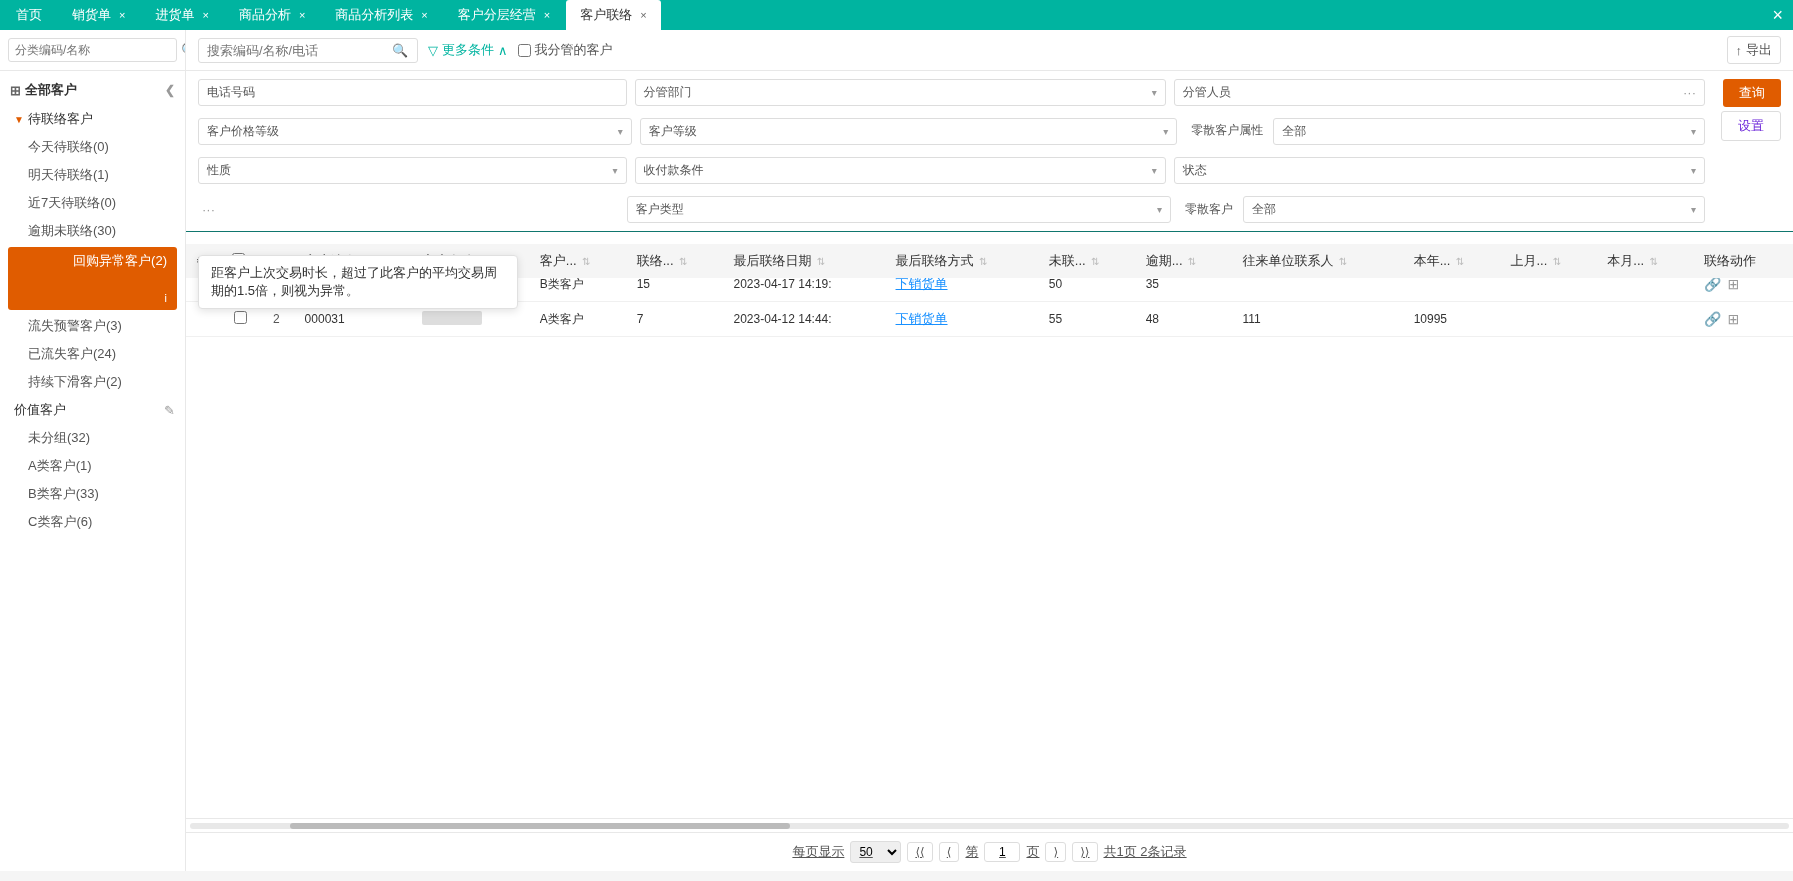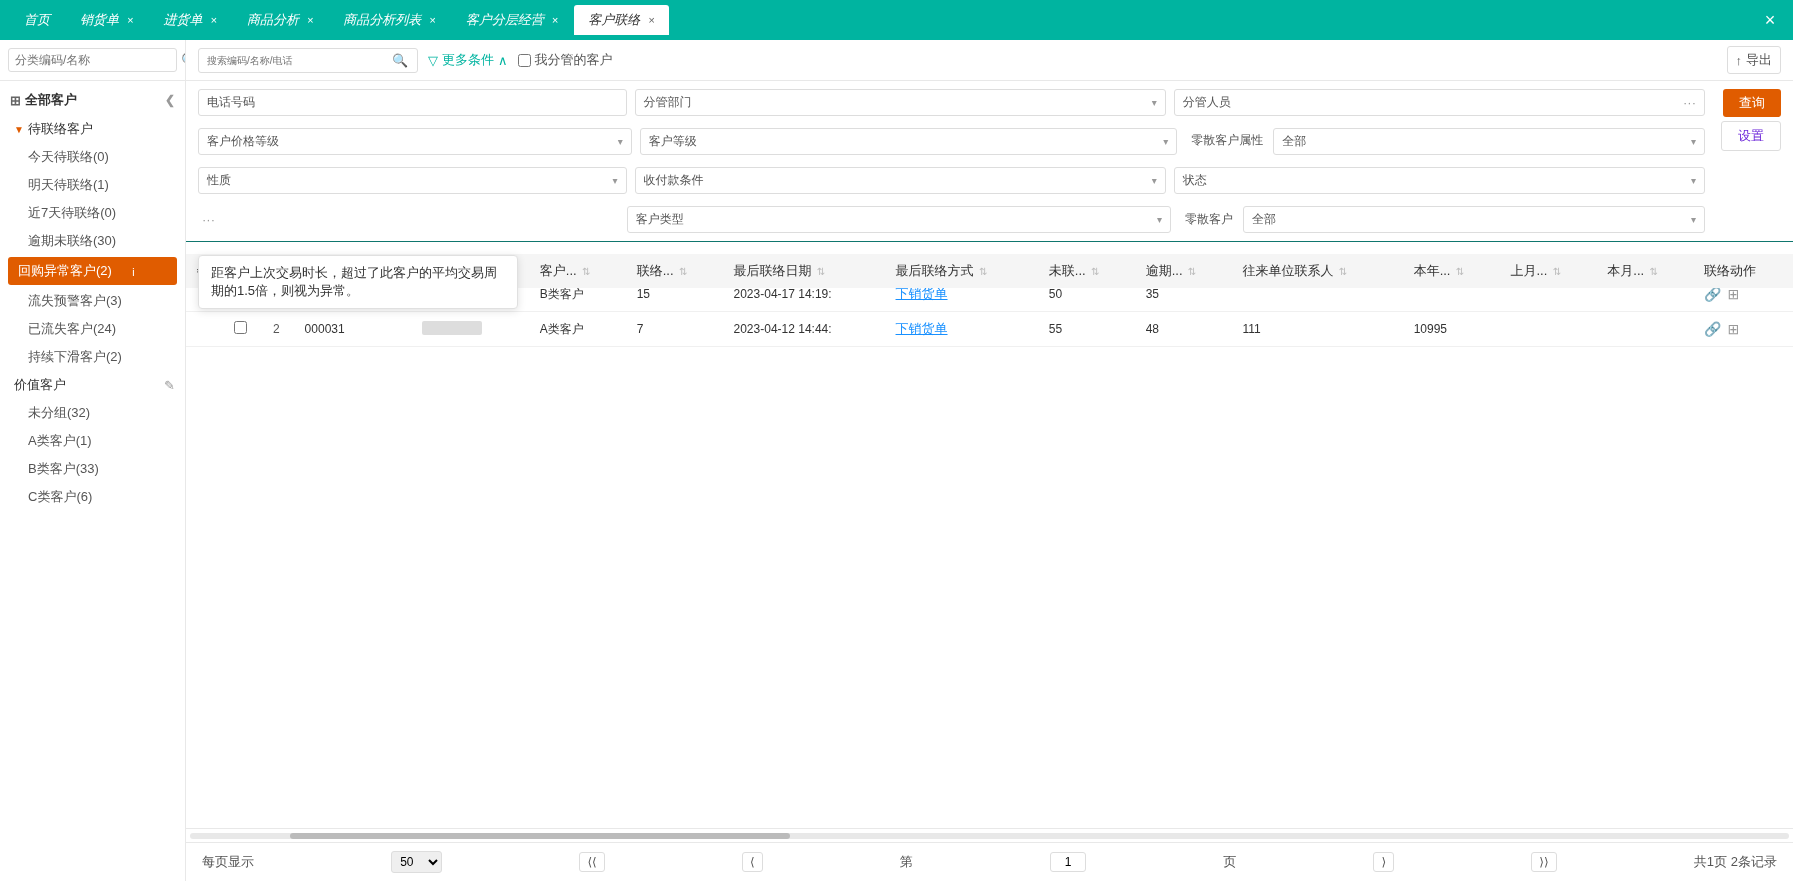--- a/index.html
+++ b/index.html
@@ -1,22 +1,22 @@
 <!DOCTYPE html>
 <html><head>
   <meta charset="utf-8">
   <style>
     * { box-sizing: border-box; margin: 0; padding: 0; font-family: 'Microsoft YaHei', SimSun, sans-serif; font-size: 13px; }
     body { background: #f5f5f5; overflow: hidden; width: 1793px; height: 881px; }
 
     
     .top-nav {
       display: flex; align-items: center;
-      background: #00b4a0; height: 40px;
-      padding: 0 10px; gap: 2px; font-style: italic;
+      background: #00b4a0; height: 30px;
+      padding: 0 2px; gap: 2px;
     }
     .nav-tab {
       display: flex; align-items: center; gap: 4px;
       padding: 6px 14px; color: #fff; cursor: pointer;
       border-radius: 3px 3px 0 0; font-size: 13px;
       white-space: nowrap;
     }
     .nav-tab.active { background: #fff; color: #333; }
     .nav-tab .close-x { font-size: 11px; color: inherit; margin-left: 4px; }
     .nav-tab.active .close-x { color: #666; }
@@ -56,21 +56,21 @@
       color: #333; cursor: pointer; gap: 4px;
     }
     .sidebar-group-header .triangle { color: #e05c00; font-size: 10px; }
     .sidebar-item {
       padding: 5px 10px 5px 28px; color: #555; cursor: pointer;
       white-space: nowrap; overflow: hidden; text-overflow: ellipsis;
     }
 
     .sidebar-highlight {
       background: #e05c00; color: #fff; margin: 2px 8px; border-radius: 3px;
-      padding: 5px 10px; cursor: pointer; display: flex; align-items: center; gap: 20px;
+      padding: 5px 10px; cursor: pointer; display: flex; align-items: flex-end; gap: 20px; flex-direction: column;
     }
     .sidebar-highlight .info-icon { font-size: 11px; }
 
     .sidebar-value-group {
       display: flex; align-items: center; padding: 5px 10px 5px 14px;
       color: #333; gap: 4px;
     }
     .sidebar-value-group .edit-icon { margin-left: auto; color: #999; cursor: pointer; }
 
     
@@ -79,21 +79,21 @@
     
     .filter-bar {
       background: #fff; padding: 6px 12px;
       border-bottom: 1px solid #e8e8e8;
       display: flex; align-items: center; gap: 10px;
     }
     .search-box {
       display: flex; align-items: center; border: 1px solid #ddd;
       border-radius: 3px; padding: 4px 8px; gap: 4px; width: 220px;
     }
-    .search-box input { border: none; outline: none; font-size: 10px; width: 100%; }
+    .search-box input { border: none; outline: none; font-size: 13px; width: 100%; }
     .search-icon-btn { color: #00b4a0; cursor: pointer; }
     .more-conditions {
       display: flex; align-items: center; gap: 4px;
       color: #00b4a0; cursor: pointer; font-size: 12px;
     }
     .my-customer { display: flex; align-items: center; gap: 4px; cursor: pointer; color: #555; font-size: 12px; }
     .my-customer input[type=checkbox] { cursor: pointer; }
     .filter-spacer { flex: 1; }
     .export-btn {
       display: flex; align-items: center; gap: 4px;
@@ -161,23 +161,23 @@
       position: absolute; left: 15px; top: 225px;
       background: #fff; border: 1px solid #e0e0e0;
       border-radius: 4px; padding: 8px 12px;
       box-shadow: 0 2px 8px rgba(0,0,0,0.12);
       font-size: 12px; color: #333; max-width: 320px;
       z-index: 100;
     }
 
     
     .pagination-bar {
-      display: flex; align-items: center; justify-content: space-between;
+      display: flex; align-items: center; justify-content: center;
       padding: 8px 16px; background: #fff; border-top: 1px solid #e8e8e8;
-      gap: 6px; font-size: 12px; color: #555;
+      gap: 6px; font-size: 12px; color: #555; text-decoration: underline;
     }
     .pagination-bar select {
       border: 1px solid #ddd; border-radius: 3px; padding: 2px 4px;
       font-size: 12px; cursor: pointer;
     }
     .page-btn {
       border: 1px solid #ddd; border-radius: 3px; padding: 2px 7px;
       background: #fff; cursor: pointer; color: #555; font-size: 12px;
     }
     .page-input {

